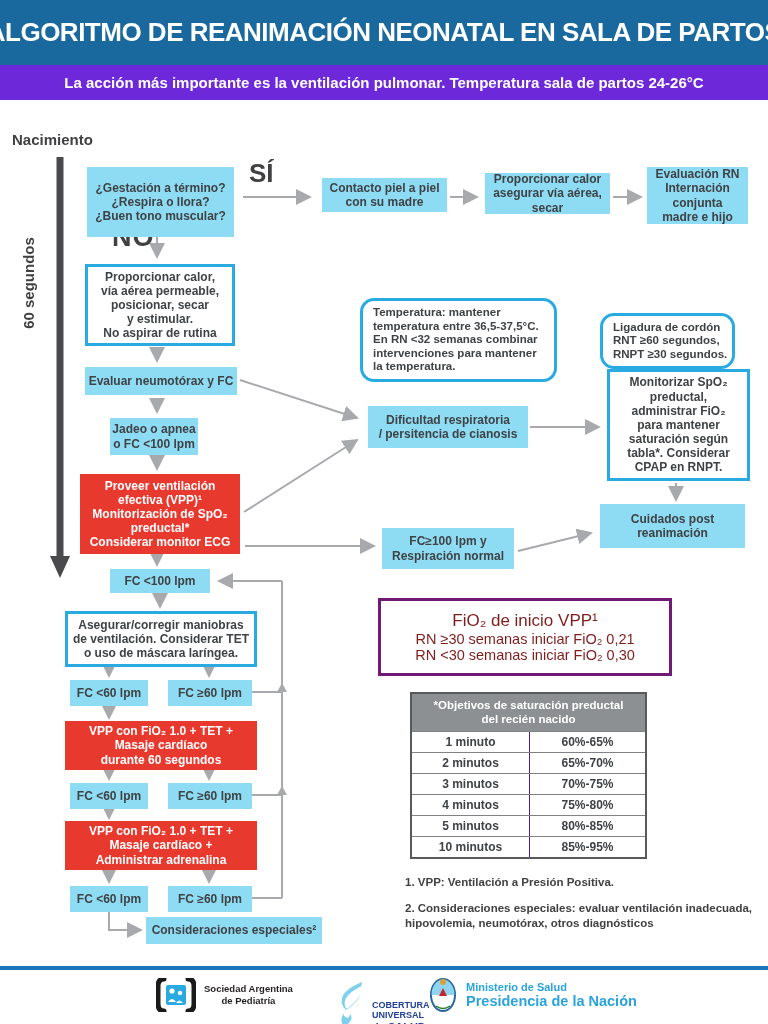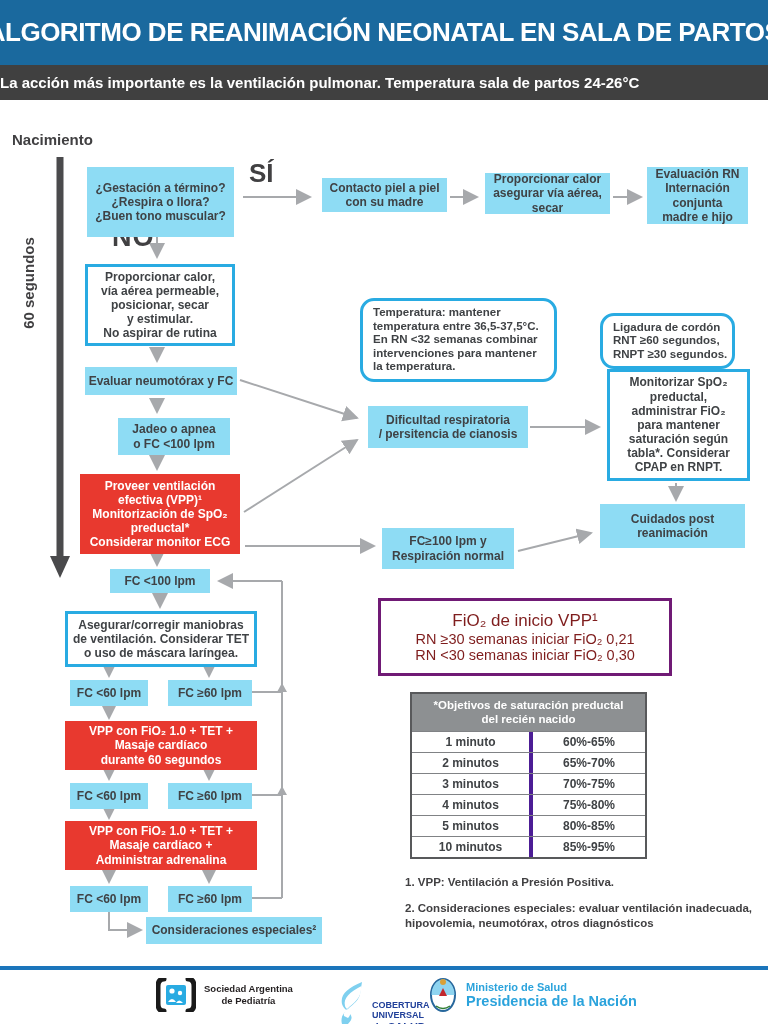--- a/index.html
+++ b/index.html
@@ -1,37 +1,37 @@
 <!DOCTYPE html>
 <html><head>
 <meta charset="utf-8">
 <style>
   html,body{margin:0;padding:0;background:#e9e9e9;}
   .poster{position:relative;width:768px;height:1024px;background:#ffffff;overflow:hidden;
           font-family:"Liberation Sans","DejaVu Sans",sans-serif;color:#3f4245;}
   .hdr{position:absolute;left:0;top:0;width:768px;height:65px;background:#1a699e;
        display:flex;align-items:center;justify-content:center;}
   .hdr h1{margin:0;color:#fff;font-size:26px;font-weight:bold;letter-spacing:-0.5px;white-space:nowrap;}
-  .sub{position:absolute;left:0;top:65px;width:768px;height:35px;background:#404040;
-       display:flex;align-items:center;color:#fff;font-weight:bold;font-size:15px;}
+  .sub{position:absolute;left:0;top:65px;width:768px;height:35px;background:#6d28d9;
+       display:flex;align-items:center;justify-content:center;color:#fff;font-weight:bold;font-size:15px;}
   .bx{position:absolute;box-sizing:border-box;display:flex;align-items:center;justify-content:center;
       text-align:center;font-weight:bold;font-size:12px;line-height:1.18;white-space:pre-line;color:#3f4245;}
   .blue{background:#8edcf4;}
   .white{background:#fff;border:3px solid #29abe2;}
   .round{border-radius:14px;margin-top:40px;}
   .red{background:#e8392f;color:#fff;}
   .la{text-align:left;justify-content:flex-start;padding-left:10px;}
   .biglbl{position:absolute;font-weight:bold;color:#414042;}
   .rot{transform:rotate(-90deg);}
   svg.arrows{position:absolute;left:0;top:0;width:768px;height:1024px;pointer-events:none;}
   .sat{position:absolute;left:410px;top:692px;width:233px;border:2px solid #58595b;background:#fff;}
   .sat-h{background:#8d9092;color:#fff;font-weight:bold;font-size:11.5px;text-align:center;
          white-space:pre-line;line-height:1.25;padding:4px 2px;}
   .sat-r{display:flex;border-top:1px solid #808285;}
-  .sat-c1{width:117px;border-right:4px solid #4c1d95;text-align:center;font-weight:bold;font-size:12px;padding:3px 0;}
+  .sat-c1{width:117px;border-right:1px solid #4c1d95;text-align:center;font-weight:bold;font-size:12px;padding:3px 0;}
   .sat-c2{flex:1;text-align:center;font-weight:bold;font-size:12px;padding:3px 0;}
   .fn{position:absolute;left:405px;width:358px;font-size:11.5px;font-weight:bold;color:#414042;
       line-height:1.3;white-space:pre-line;}
   .fio2{position:absolute;left:378px;top:598px;width:294px;height:78px;background:#fff;border:3px solid #701a75;
         box-sizing:border-box;display:flex;flex-direction:column;align-items:center;justify-content:center;color:#7f1d1d;}
   .fio2 .t{font-size:17px;font-weight:normal;}
   .fio2 .l{font-size:14.5px;font-weight:normal;}
   .rule{position:absolute;left:0;top:966px;width:768px;height:4px;background:#1b75bb;}
   .logo{position:absolute;display:flex;align-items:center;gap:8px;}
   .sap-t{font-size:9.5px;font-weight:bold;color:#231f20;text-align:center;white-space:pre-line;line-height:1.3;}
@@ -117,21 +117,21 @@
 Internación
 conjunta
 madre e hijo</div>
 
   <div class="bx white" style="left:85px;top:264px;width:150px;height:82px;">Proporcionar calor,
 vía aérea permeable,
 posicionar, secar
 y estimular.
 No aspirar de rutina</div>
   <div class="bx blue" style="left:85px;top:367px;width:152px;height:28px;">Evaluar neumotórax y FC</div>
-  <div class="bx blue" style="left:118px;top:418px;width:112px;height:37px;">Jadeo o apnea
+  <div class="bx blue" style="left:110px;top:418px;width:88px;height:37px;">Jadeo o apnea
 o FC &lt;100 lpm</div>
   <div class="bx red" style="left:80px;top:474px;width:160px;height:80px;">Proveer ventilación
 efectiva (VPP)¹
 Monitorización de SpO₂
 preductal*
 Considerar monitor ECG</div>
   <div class="bx blue" style="left:110px;top:569px;width:100px;height:24px;">FC &lt;100 lpm</div>
 
   <div class="bx white" style="left:65px;top:611px;width:192px;height:56px;">Asegurar/corregir maniobras
 de ventilación. Considerar TET

